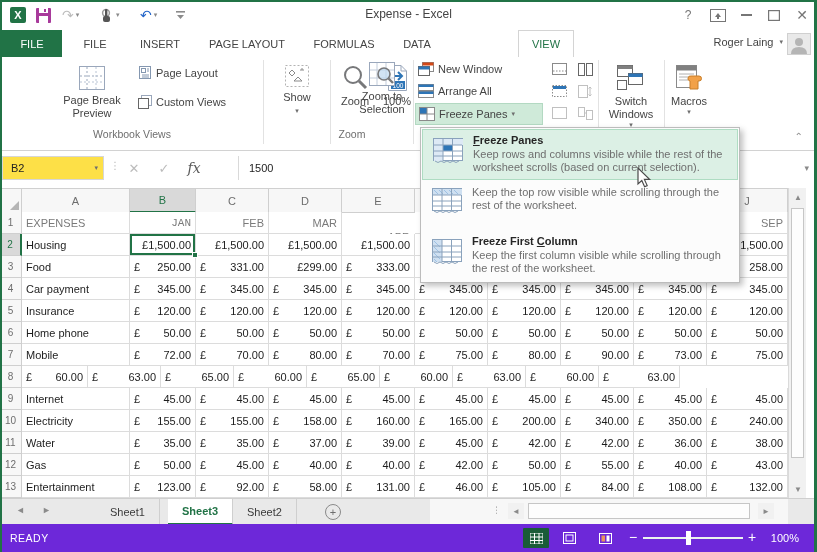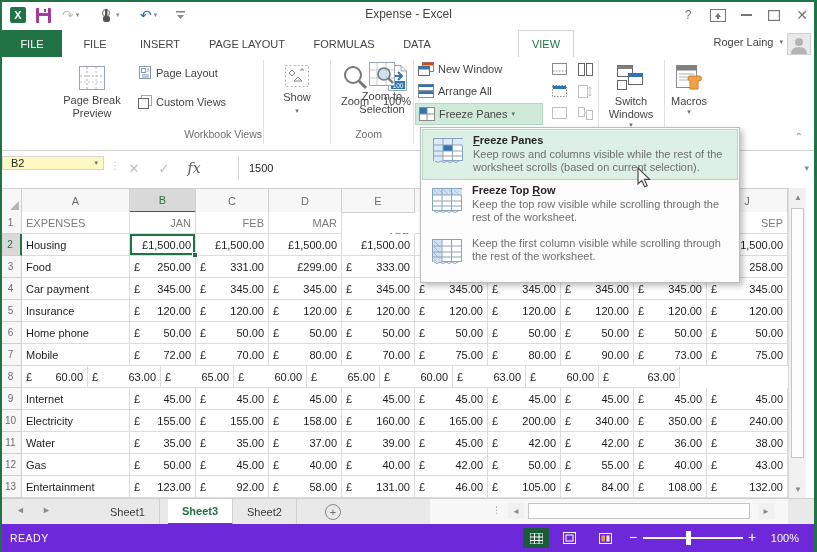--- a/index.html
+++ b/index.html
@@ -19,27 +19,27 @@
 .rtab.active{background:#fff;color:#217346;border:1px solid #d4d4d4;border-bottom:none}
 #user-area{position:absolute;right:34px;top:6px;font-size:11px;color:#444;display:flex;align-items:center}
 #avatar{position:absolute;right:6px;top:3px;width:24px;height:22px;background:#e9e9e9;border:1px solid #d0d0d0;display:flex;align-items:flex-end;justify-content:center;overflow:hidden}
 
 #ribbon{position:absolute;left:0;top:57px;width:817px;height:94px;background:#fff;border-bottom:1px solid #d2d2d2}
 .gsep{position:absolute;top:3px;height:84px;width:1px;background:#e2e2e2}
 .bigbtn{position:absolute;display:flex;flex-direction:column;align-items:center;color:#444;font-size:11px;text-align:center}
 .bigbtn .lbl{margin-top:3px;line-height:13px}
 .smbtn{position:absolute;display:flex;align-items:center;color:#444;font-size:11px;white-space:nowrap}
 .smbtn svg{margin-right:4px}
-.grplabel{position:absolute;top:71px;font-size:10.5px;color:#6e6e6e;text-align:right}
+.grplabel{position:absolute;top:71px;font-size:10.5px;color:#6e6e6e;text-align:center}
 .hl-green{background:#cfead9;border:1px solid #b3d9c2}
 .arrow{font-size:7px;color:#6e6e6e}
 #collapse{position:absolute;right:14px;top:74px;color:#8a8a8a;font-size:10px}
 
 #fbar{position:absolute;left:0;top:151px;width:817px;height:35px;background:#fff}
-#namebox{position:absolute;left:2px;top:5px;width:102px;height:14px;border:1px solid #d6d6d6;background:#fef9c3;font-size:11px;color:#222;display:flex;align-items:center;padding-left:8px}
+#namebox{position:absolute;left:2px;top:5px;width:102px;height:24px;border:1px solid #d6d6d6;background:#fde047;font-size:11px;color:#222;display:flex;align-items:center;padding-left:8px}
 #namebox .arrow{position:absolute;right:5px}
 #fdots{position:absolute;left:110px;top:9px;color:#b9b9b9;font-size:10px;letter-spacing:0}
 .fbtn{position:absolute;top:5px;height:24px;width:28px;display:flex;align-items:center;justify-content:center}
 #fx{font-family:"DejaVu Serif",serif;font-style:italic;font-size:14px;color:#595959}
 #fdiv{position:absolute;left:238px;top:5px;width:1px;height:24px;background:#d9d9d9}
 #finput{position:absolute;left:239px;top:5px;right:24px;height:24px;font-size:11px;color:#1d1d1d;display:flex;align-items:center;padding-left:10px;background:#fff}
 #fexpand{position:absolute;right:8px;top:12px;color:#8a8a8a;font-size:9px}
 
 #colheads{position:absolute;left:0;top:188px;display:flex;height:24px;border-top:1px solid #d0d0d0}
 .ch{background:#f7f7f7;border-right:1px solid #cfcfcf;border-bottom:1px solid #cfcfcf;display:flex;align-items:center;justify-content:center;font-size:11px;color:#6d6d6d;height:24px}
@@ -360,21 +360,21 @@
       <div class="ch" style="width: 73px;">F</div>
       <div class="ch" style="width: 73px;">G</div>
       <div class="ch" style="width: 73px;">H</div>
       <div class="ch" style="width: 73px;">I</div>
       <div class="ch" style="width: 81px;">J</div>
     </div>
   <div id="rows">
       <div class="grow">
         <div class="rh">1</div>
         <div class="cell labelc hdrc" style="width: 108px;">EXPENSES</div>
-        <div class="cell right hdrc" style="width: 66px;">JAN</div>
+        <div class="cell right hdrc" style="width: 66px; font-family: Liberation Mono, monospace;">JAN</div>
         <div class="cell right hdrc" style="width: 73px;">FEB</div>
         <div class="cell right hdrc" style="width: 73px;">MAR</div>
         <div class="cell right hdrc" style="width: 73px; margin-top: 25px;">APR</div>
         <div class="cell right hdrc" style="width: 73px;"></div>
         <div class="cell right hdrc" style="width: 73px;"></div>
         <div class="cell right hdrc" style="width: 73px;"></div>
         <div class="cell right hdrc" style="width: 73px;"></div>
         <div class="cell right hdrc" style="width: 81px;">SEP</div>
       </div>
       <div class="grow">
@@ -878,31 +878,31 @@
       <div class="mi-desc">Keep rows and columns visible while the rest of the worksheet scrolls (based on current selection).</div>
     </div>
     <div class="mi">
       <svg class="mic" width="30" height="26">
         <rect x="0.5" y="0.5" width="29" height="22" fill="#fff" stroke="#8aa2bc"></rect>
         <rect x="1" y="1" width="29" height="6" fill="#cfe0f1"></rect>
         <path d="M2 2 l4 4 M7 2 l4 4 M12 2 l4 4 M17 2 l4 4 M22 2 l4 4" stroke="#9dc1e4"></path>
         <path d="M10 1 V23 M19.5 1 V23 M1 7 H29 M1 13 H29 M1 18 H29" stroke="#8aa2bc" fill="none"></path>
         <path d="M2 23 q3 3 6 0 q3 3 6 0 q3 3 6 0 q3 3 6 0" stroke="#8aa2bc" fill="none"></path>
       </svg>
-      <div class="mi-title">Freeze Top <u>R</u>ow</div>
       <div class="mi-desc">Keep the top row visible while scrolling through the rest of the worksheet.</div>
     </div>
     <div class="mi">
       <svg class="mic" width="30" height="26">
         <rect x="0.5" y="0.5" width="29" height="22" fill="#fff" stroke="#8aa2bc"></rect>
         <rect x="1" y="1" width="9" height="22" fill="#cfe0f1"></rect>
         <path d="M2 2 l6 6 M2 8 l6 6 M2 14 l6 6 M2 20 l3 3" stroke="#9dc1e4"></path>
         <path d="M10 1 V23 M19.5 1 V23 M1 7 H29 M1 13 H29 M1 18 H29" stroke="#8aa2bc" fill="none"></path>
         <path d="M2 23 q3 3 6 0 q3 3 6 0 q3 3 6 0 q3 3 6 0" stroke="#8aa2bc" fill="none"></path>
       </svg>
+      <div class="mi-title">Freeze First <u>C</u>olumn</div>
       <div class="mi-desc">Keep the first column visible while scrolling through the rest of the worksheet.</div>
     </div>
   </div>
 
   <div id="cursor">
     <svg width="15" height="21">
         <polygon points="1,1 1,17 4.8,13.5 7.6,19.8 10.2,18.6 7.4,12.4 12.6,12.4" fill="#fff" stroke="#4a4a4a" stroke-width="1.2"></polygon>
       </svg>
   </div>
 

